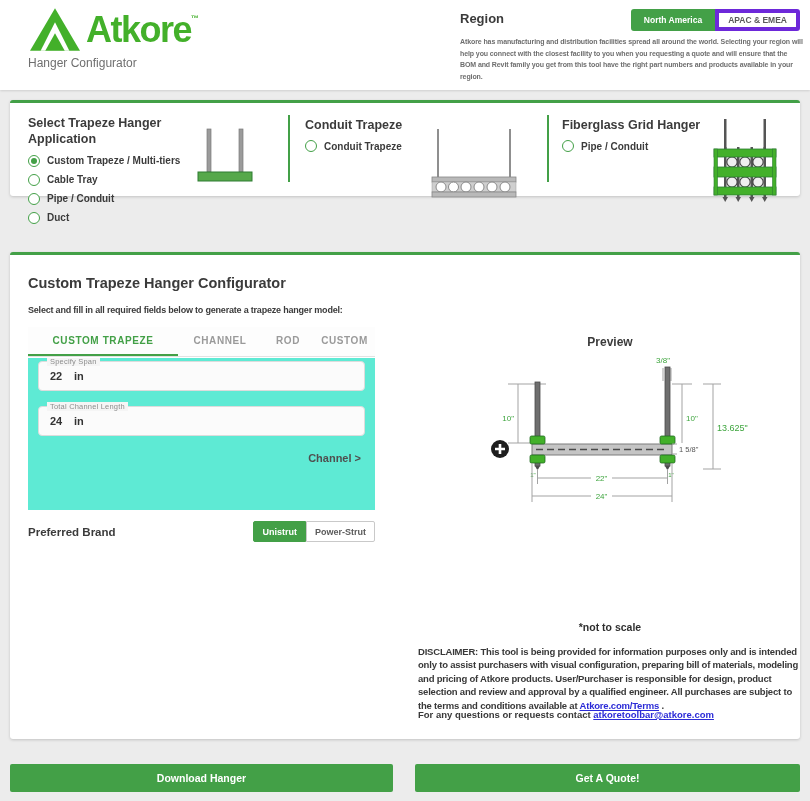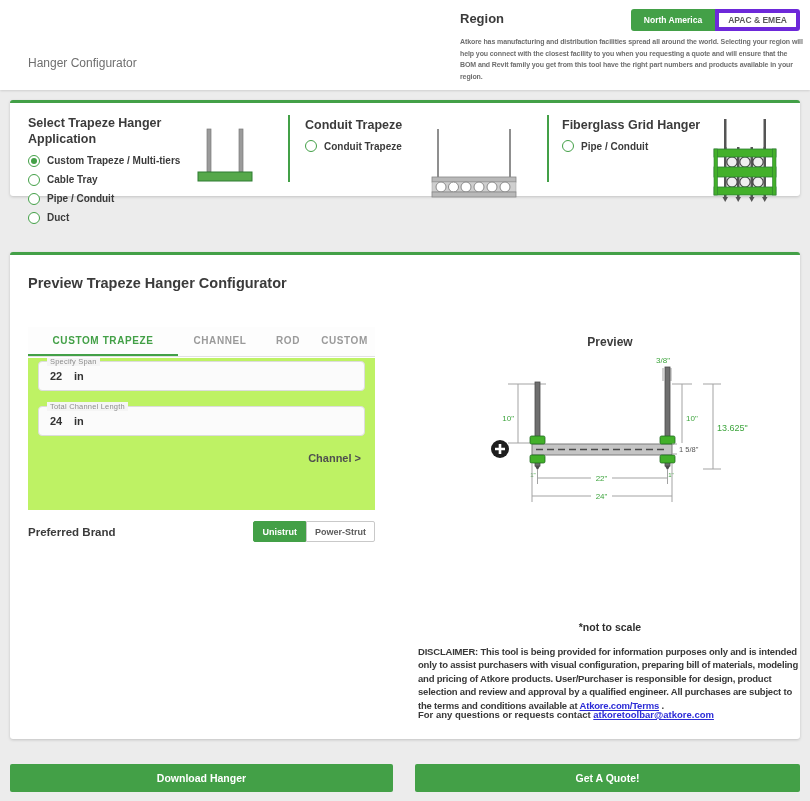--- a/index.html
+++ b/index.html
@@ -32,21 +32,21 @@
   .radio.checked::after { content:""; width:6px; height:6px; border-radius:50%; background:#43A047; }
   .radio-label { font-size:10px; font-weight:bold; margin-left:7px; color:#3b3b3b; }
   .appimg { position:absolute; }
 
   
   .cfg-title { position:absolute; left:18px; top:20px; font-size:14.5px; font-weight:bold; }
   .cfg-sub { position:absolute; left:18px; top:50px; font-size:9px; font-weight:bold; letter-spacing:-.2px; }
   .tabs { position:absolute; left:18px; top:72px; width:347px; height:30px; display:flex; border-bottom:1px solid #e2e2e2; background:#fdfdfd; }
   .tab { flex:none; display:flex; align-items:center; justify-content:center; font-size:10px; font-weight:bold; color:#9a9a9a; letter-spacing:.6px; cursor:pointer; height:100%; border-bottom:2px solid transparent; }
   .tab.active { color:#43A047; border-bottom-color:#43A047; }
-  .panel { position:absolute; left:18px; top:103px; width:347px; height:152px; background:#bef264; overflow:hidden; padding:0 10px; }
+  .panel { position:absolute; left:18px; top:103px; width:347px; height:152px; background:#5eead4; overflow:hidden; padding:0 10px; }
   .field { position:relative; height:30px; background:#fbfbfb; border:1px solid #dcdcdc; border-radius:4px; display:flex; align-items:center; padding-left:11px; }
   .f1 { margin-top:3px; } .f2 { margin-top:15px; }
   .field-label { position:absolute; left:8px; top:-5px; font-size:7.5px; color:#8d8d8d; background:#f5f5f5; padding:0 3px; letter-spacing:.2px; }
   .field-input { width:22px; border:none; background:transparent; font-family:inherit; font-size:11px; font-weight:bold; color:#333; }
   .unit { font-size:11px; font-weight:bold; color:#333; margin-left:2px; }
   .channel-link { margin-top:16px; text-align:right; padding-right:4px; font-size:11px; font-weight:bold; color:#4f4f4f; cursor:pointer; }
   .brand-row { position:absolute; left:18px; top:266px; width:347px; display:flex; align-items:center; justify-content:space-between; }
   .brand-label { font-size:11.5px; font-weight:bold; }
   .pills { display:flex; }
   .pill { height:21px; font-size:9px; font-weight:bold; border:1px solid #c9c9c9; background:#fff; color:#5a5a5a; padding:0 8px; font-family:inherit; cursor:pointer; }
@@ -70,20 +70,29 @@
   .dimtxt { font-size:8px; fill:#3EA53E; }
   .dimbig { font-size:9px; fill:#3EA53E; }
   .dimdark { font-size:7.5px; fill:#555; }
   .dimsm { font-size:6px; fill:#3EA53E; }
   .dline { stroke:#a3a3a3; stroke-width:1; }
 </style>
 </head>
 <body>
 
 <div class="header">
+  <div class="logo-row">
+    <svg width="50" height="44" viewBox="0 0 54 47">
+      <polygon points="27,0 54,46 0,46" fill="#43B02A"></polygon>
+      <polygon points="27,15 42.5,46 11.5,46" fill="#ffffff"></polygon>
+      <polygon points="27,27 37.5,46 16.5,46" fill="#43B02A"></polygon>
+    </svg>
+    <span class="brand-name">Atkore</span>
+    <span class="tm">™</span>
+  </div>
   <div class="brand-sub">Hanger Configurator</div>
 
   <div class="region-title">Region</div>
   <div class="region-toggle">
     <button class="seg on">North America</button>
     <button class="seg">APAC &amp; EMEA</button>
   </div>
   <p class="region-desc">Atkore has manufacturing and distribution facilities spread all around the world. Selecting your region will help you connect with the closest facility to you when you requesting a quote and will ensure that the BOM and Revit family you get from this tool have the right part numbers and products available in your region.</p>
 </div>
 
@@ -165,21 +174,22 @@
     <circle cx="46" cy="63" r="5.2" fill="#efefef" stroke="#444" stroke-width="1.2"></circle>
     <rect x="2" y="30" width="62" height="8" fill="#43B02A" stroke="#2e7d32" stroke-width="0.8"></rect>
     <rect x="2" y="48" width="62" height="10" fill="#43B02A" stroke="#2e7d32" stroke-width="0.8"></rect>
     <rect x="2" y="68" width="62" height="8" fill="#43B02A" stroke="#2e7d32" stroke-width="0.8"></rect>
     <rect x="2" y="30" width="3.5" height="46" fill="#43B02A" stroke="#2e7d32" stroke-width="0.6"></rect>
     <rect x="60.5" y="30" width="3.5" height="46" fill="#43B02A" stroke="#2e7d32" stroke-width="0.6"></rect>
   </svg>
 </div>
 
 <div class="card card2">
-  <div class="cfg-title">Preview Trapeze Hanger Configurator</div>
+  <div class="cfg-title">Custom Trapeze Hanger Configurator</div>
+  <div class="cfg-sub">Select and fill in all required fields below to generate a trapeze hanger model:</div>
 
   <div class="tabs">
     <div class="tab active" style="width:150px;">CUSTOM TRAPEZE</div>
     <div class="tab" style="width:84px;">CHANNEL</div>
     <div class="tab" style="width:52px;">ROD</div>
     <div class="tab" style="width:61px;">CUSTOM</div>
   </div>
 
   <div class="panel">
     <div class="field f1">

